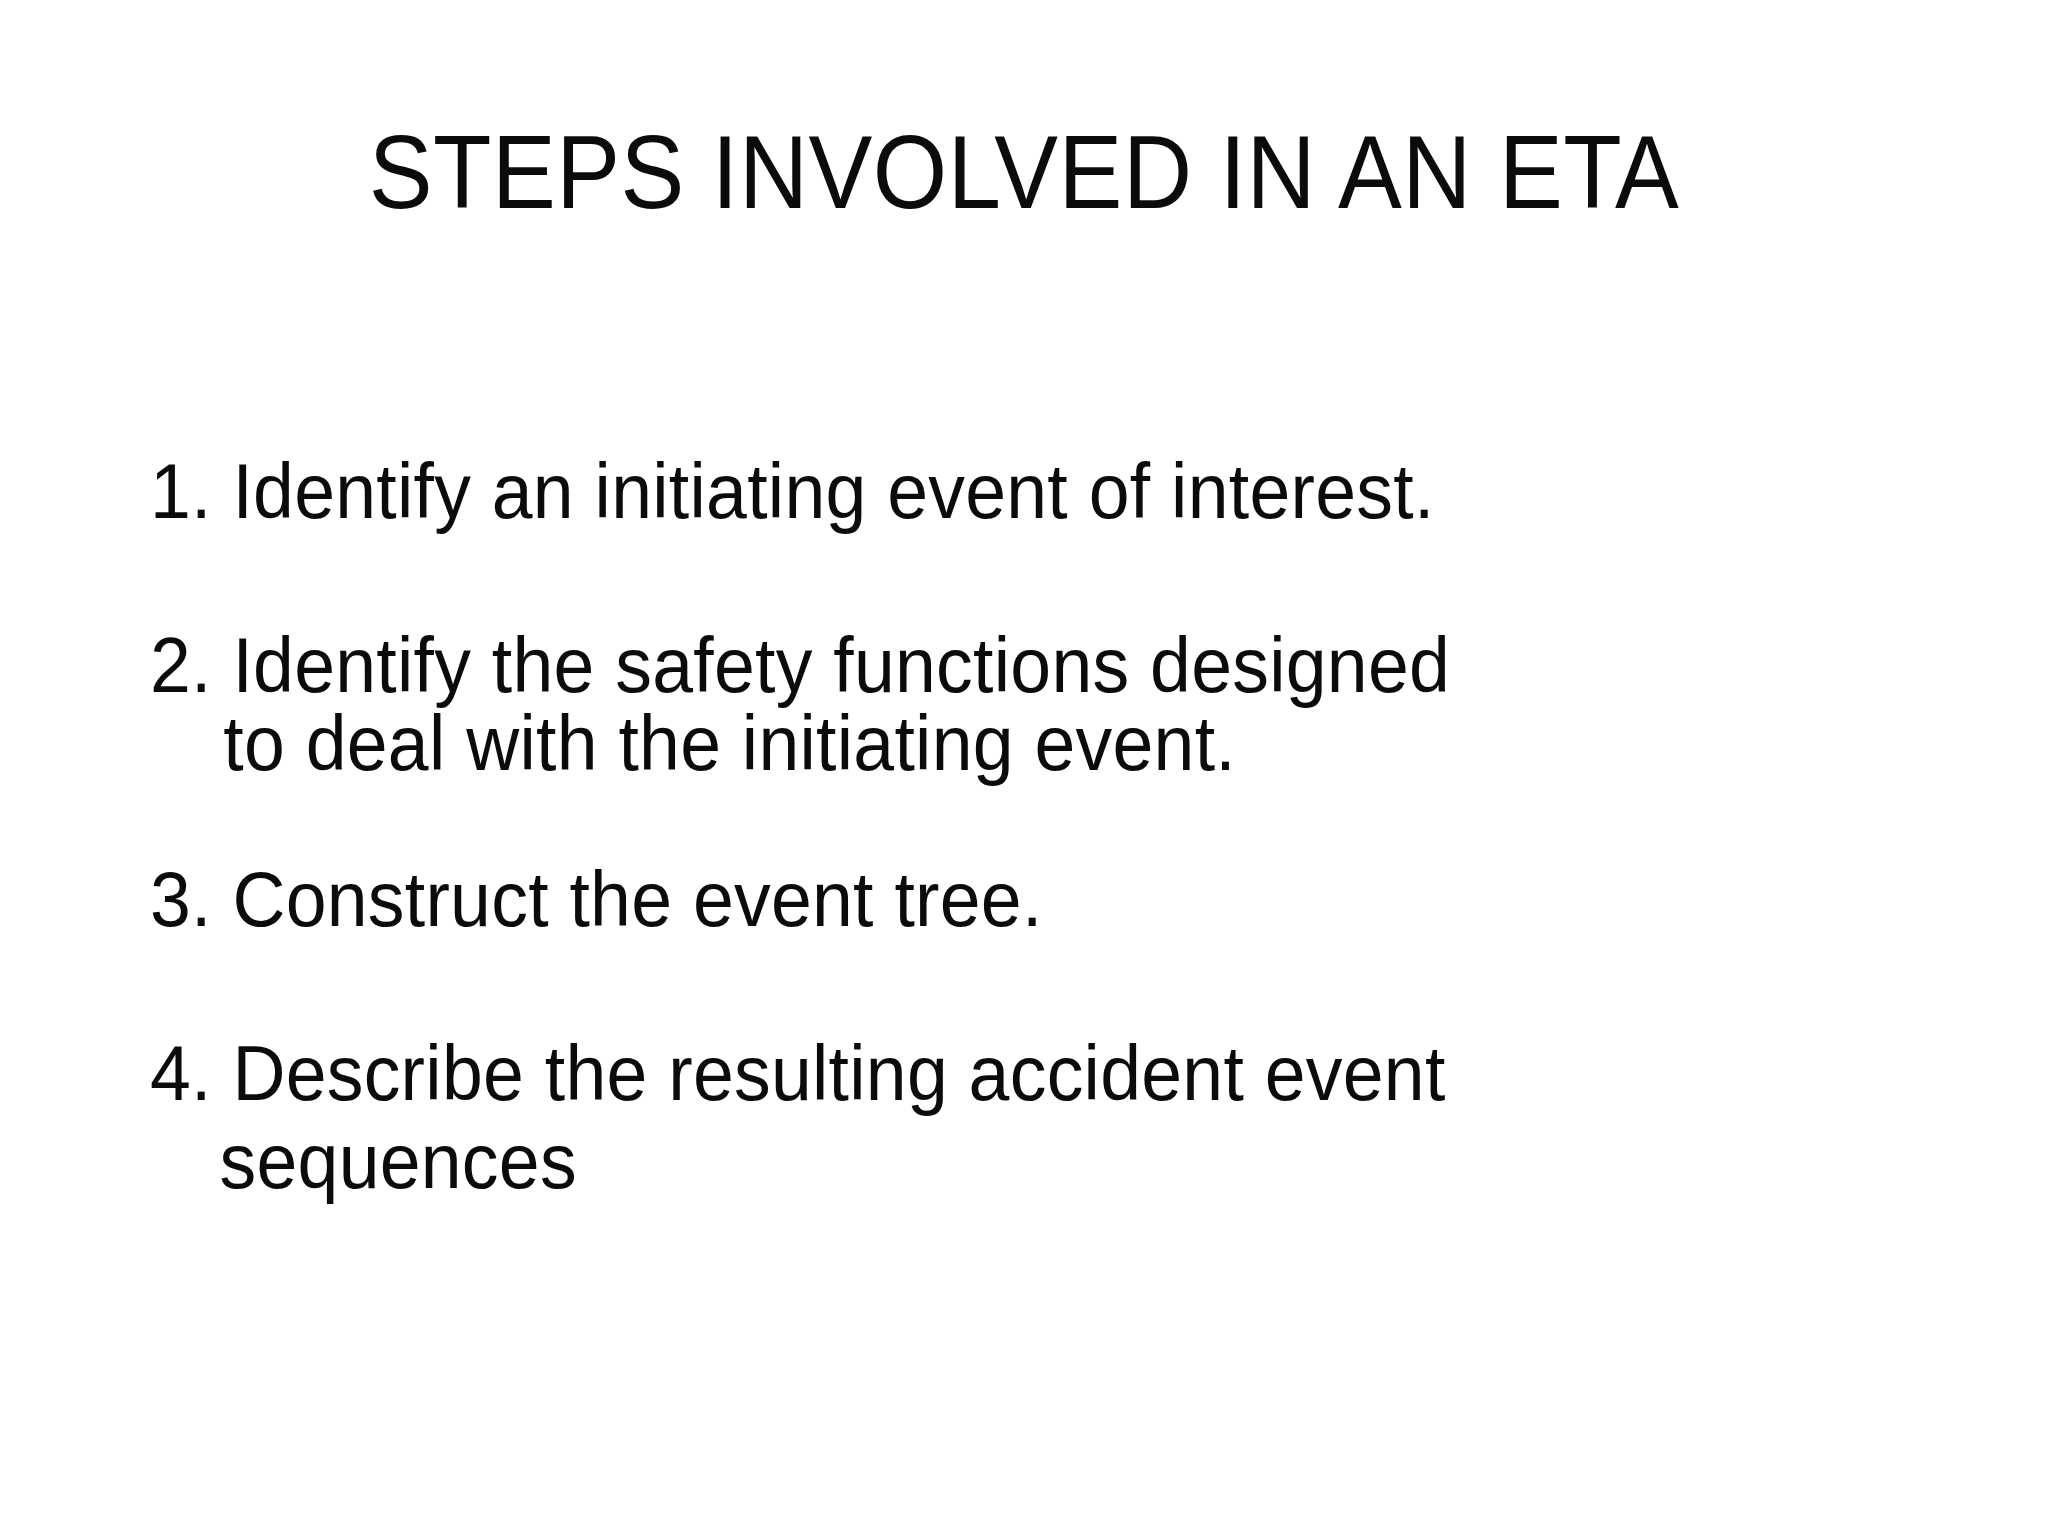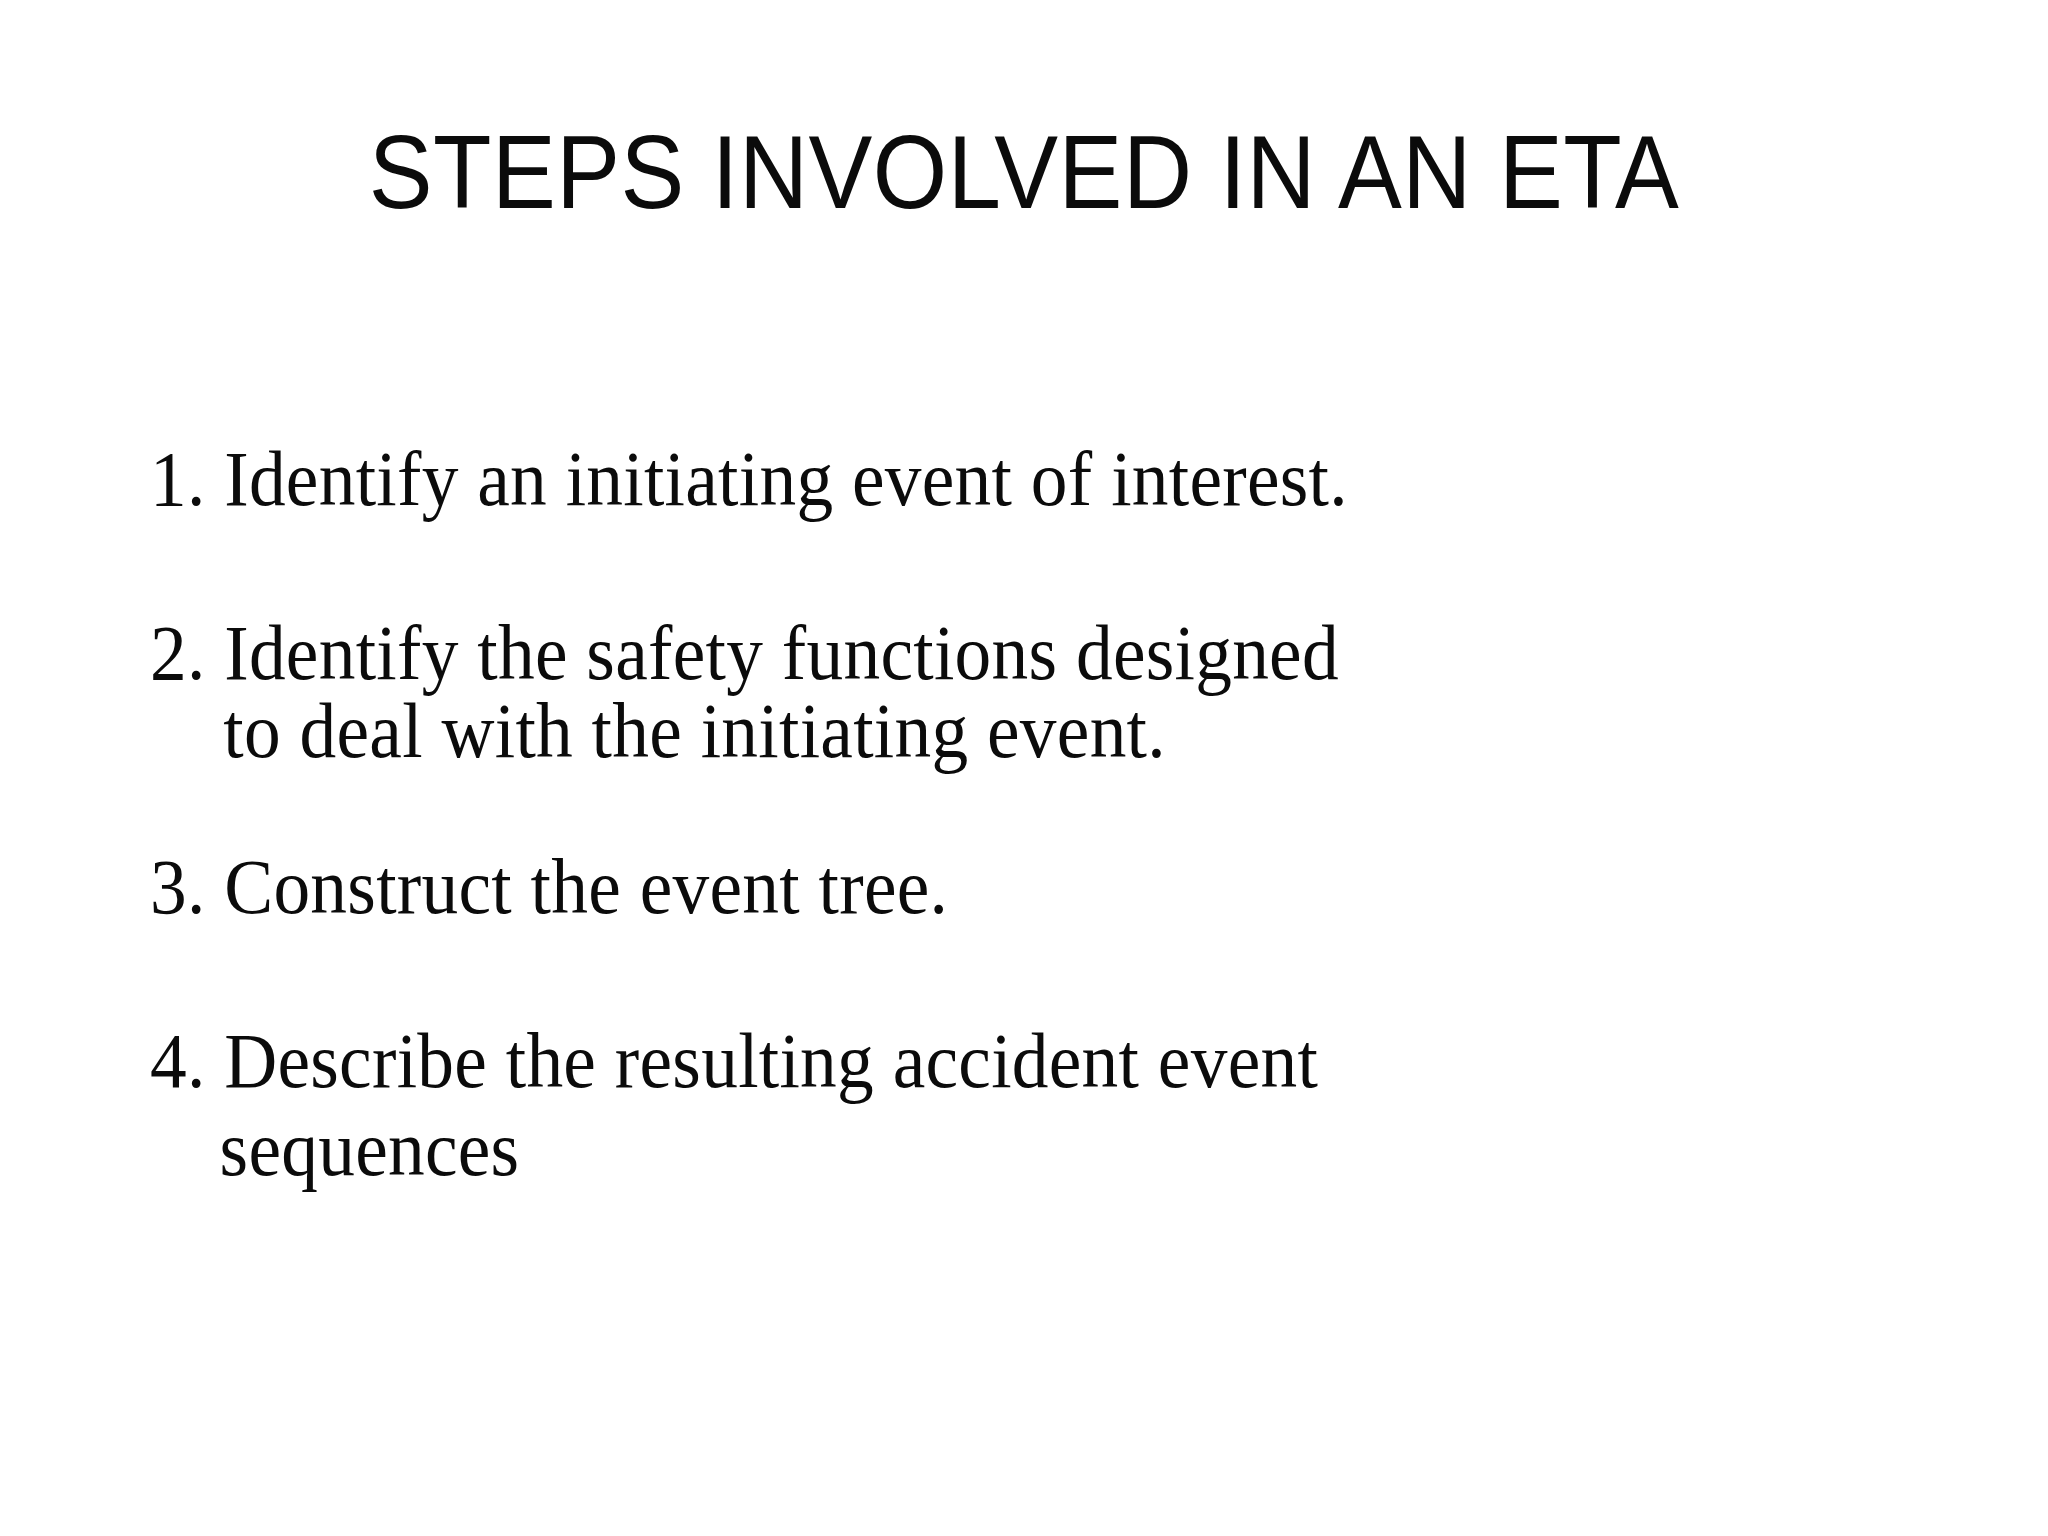--- a/index.html
+++ b/index.html
@@ -40,23 +40,22 @@
     color: #0b0b0b;
     transform: scaleX(0.92);
     transform-origin: center top;
     white-space: nowrap;
   }
 
   
   .body-list {
     position: absolute;
     left: 150px;
-    top: 440px;
+    top: 452px;
     width: 1790px;
-    font-family: Liberation Serif, serif;
   }
 
   .list-item {
     position: relative;
     font-size: 78px;
     line-height: 1.0;
     font-weight: 400;
     color: #0b0b0b;
     letter-spacing: 0.004em;
     transform: scaleX(0.94);

